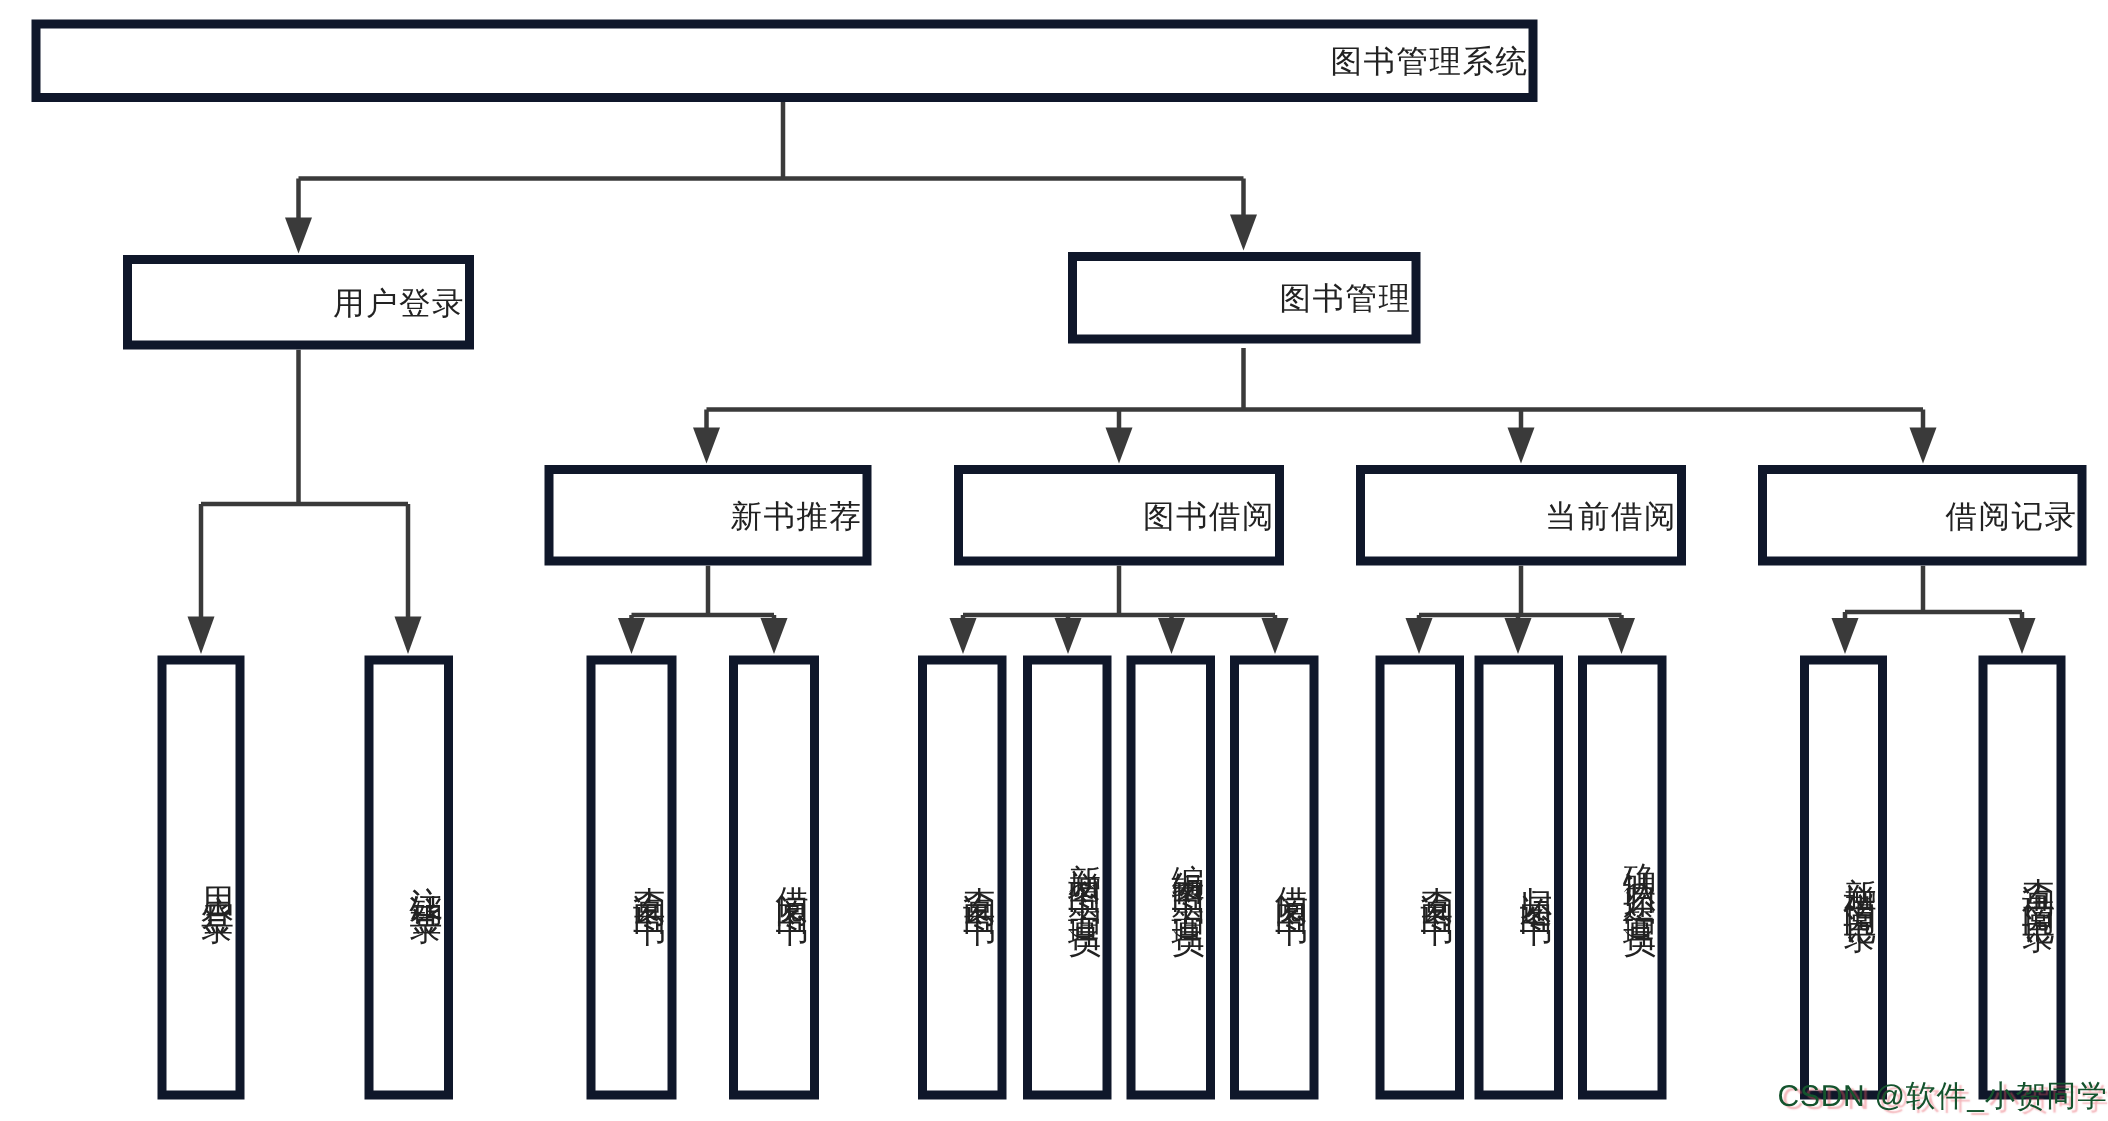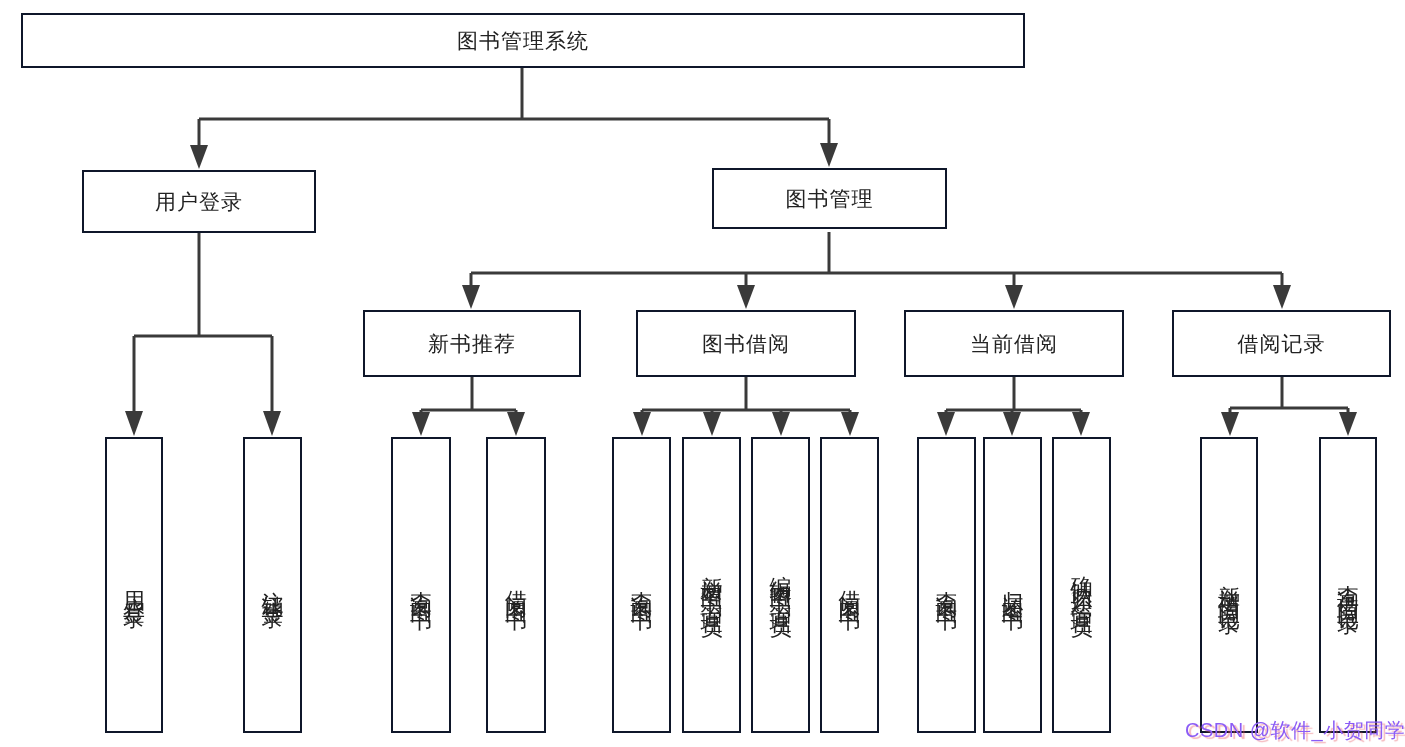--- a/index.html
+++ b/index.html
@@ -7,24 +7,24 @@
     position:relative;
     width:1405px;height:747px;
     background:#ffffff;
     font-family:"Liberation Sans","DejaVu Sans",sans-serif;
     overflow:hidden;
   }
   #edges{position:absolute;left:0;top:0;}
   .node{
     position:absolute;
     background:#ffffff;
-    border:2px solid #0f172a;
+    border:6px solid #0f172a;
     display:flex;
     align-items:center;
-    justify-content:center;
+    justify-content:flex-end;
     box-sizing:border-box;
     color:#222222;
   }
   .hnode{font-size:21px;letter-spacing:1px;}
   .vnode span{
     writing-mode:vertical-rl;
     text-orientation:upright;
     font-size:22px;
     letter-spacing:6px;
     line-height:1.1;
@@ -51,21 +51,21 @@
   .n-bb-borrow{left:820px;width:59px;}
   .n-cb-query{left:917px;width:59px;}
   .n-cb-return{left:983px;width:59px;}
   .n-cb-confirm{left:1052px;width:59px;}
   .n-br-add{left:1200px;width:58px;}
   .n-br-query{left:1319px;width:58px;}
   .watermark{
     position:absolute;
     left:1185px;top:717px;
     font-size:20px;
-    color:#8b5cf6;
+    color:#14532d;
     letter-spacing:0.5px;
     text-shadow:3px 2px 1px rgba(231,90,102,0.45);
     white-space:nowrap;
   }
 </style>
 </head>
 <body>
 
 <div id="canvas">
 

